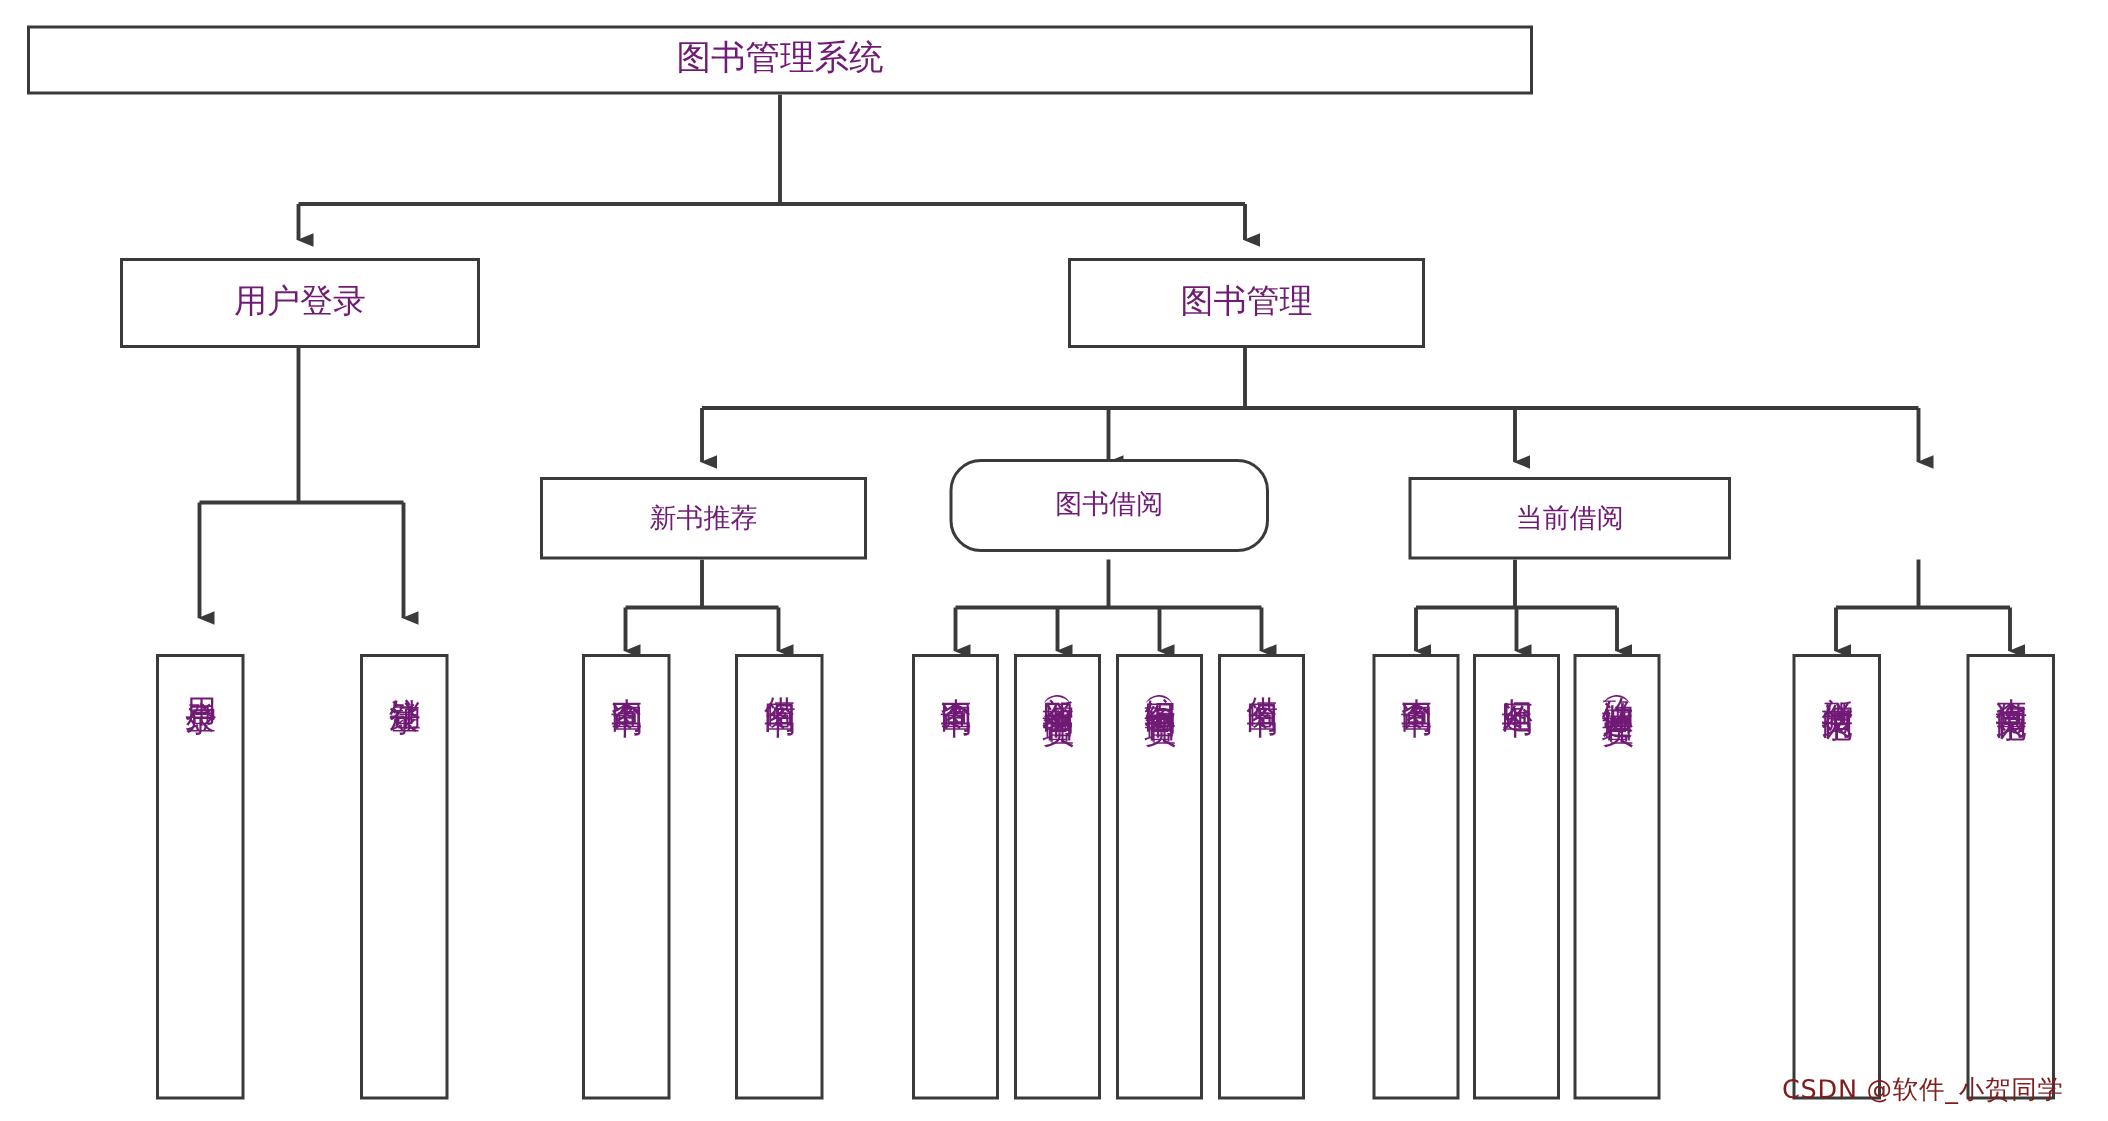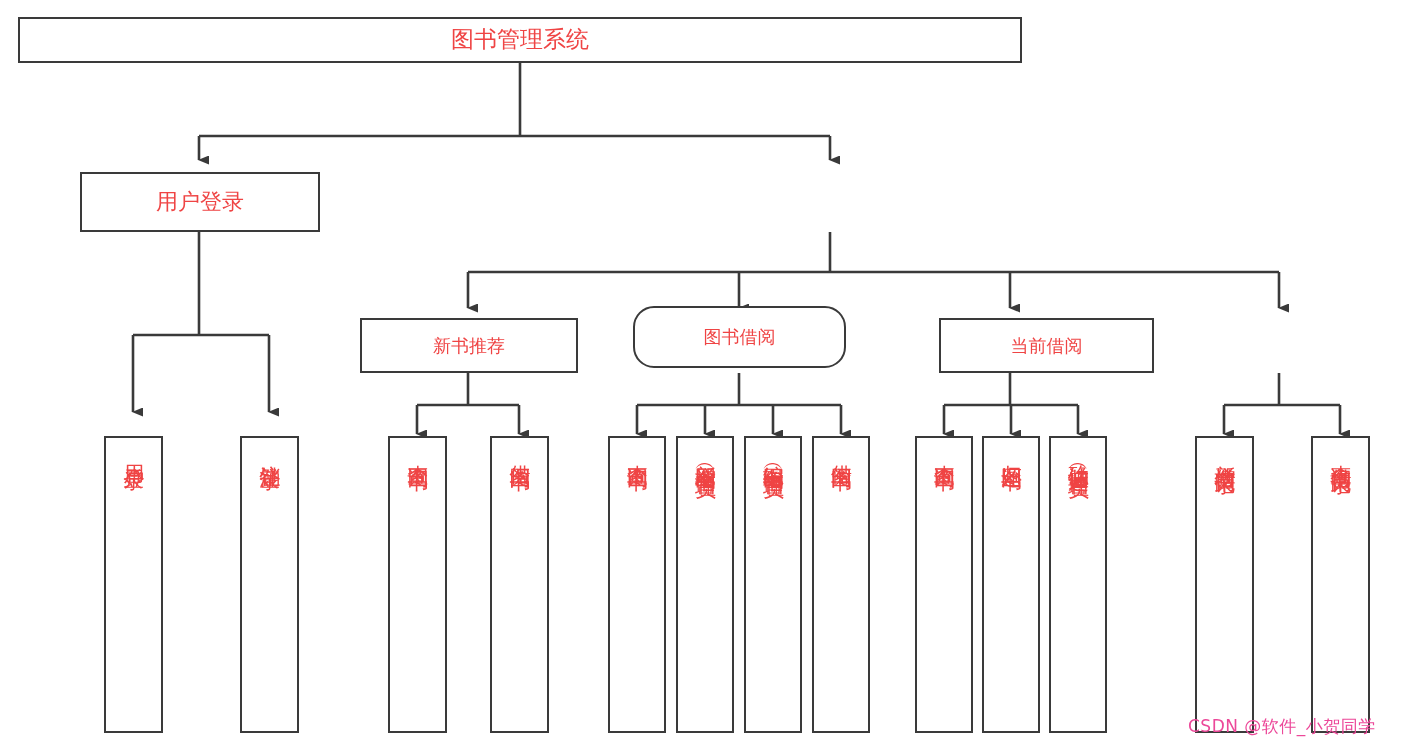--- a/index.html
+++ b/index.html
@@ -27,21 +27,21 @@
     pointer-events: none;
   }
   .node {
     position: absolute;
     box-sizing: border-box;
     background: #ffffff;
     border: 2px solid #3a3a3a;
     display: flex;
     align-items: center;
     justify-content: center;
-    color: #ef4444;
+    color: #701a75;
     z-index: 2;
   }
   .node .label {
     line-height: 1.18;
     text-align: center;
     white-space: nowrap;
   }
   .node.root .label { font-size: 23px; }
   .node.lvl1 .label { font-size: 22px; }
   .node.lvl2 .label { font-size: 18px; }
@@ -51,21 +51,21 @@
   }
   .node.leaf .label {
     writing-mode: vertical-rl;
     text-orientation: upright;
     font-size: 21px;
     letter-spacing: 2px;
     line-height: 1.0;
   }
   .watermark {
     position: absolute;
-    color: #ec4899;
+    color: #7f1d1d;
     font-size: 17px;
     white-space: nowrap;
     z-index: 3;
     letter-spacing: 0.5px;
   }
 </style>
 </head>
 <body>
 
 <div id="canvas">
@@ -120,20 +120,23 @@
     </g>
   </svg>
 
   <div class="node root" style="left:18px; top:17px; width:1004px; height:46px;">
     <span class="label">图书管理系统</span>
   </div>
 
   <div class="node lvl1" style="left:80px; top:172px; width:240px; height:60px;">
     <span class="label">用户登录</span>
   </div>
+  <div class="node lvl1" style="left:712px; top:172px; width:238px; height:60px;">
+    <span class="label">图书管理</span>
+  </div>
 
   <div class="node lvl2" style="left:360px; top:318px; width:218px; height:55px;">
     <span class="label">新书推荐</span>
   </div>
   <div class="node lvl2" style="left:633px; top:306px; width:213px; height:62px;border-radius:21px;">
     <span class="label">图书借阅</span>
   </div>
   <div class="node lvl2" style="left:903px; top:318px; width:215px; height:55px;margin-left:36px;">
     <span class="label">当前借阅</span>
   </div>

